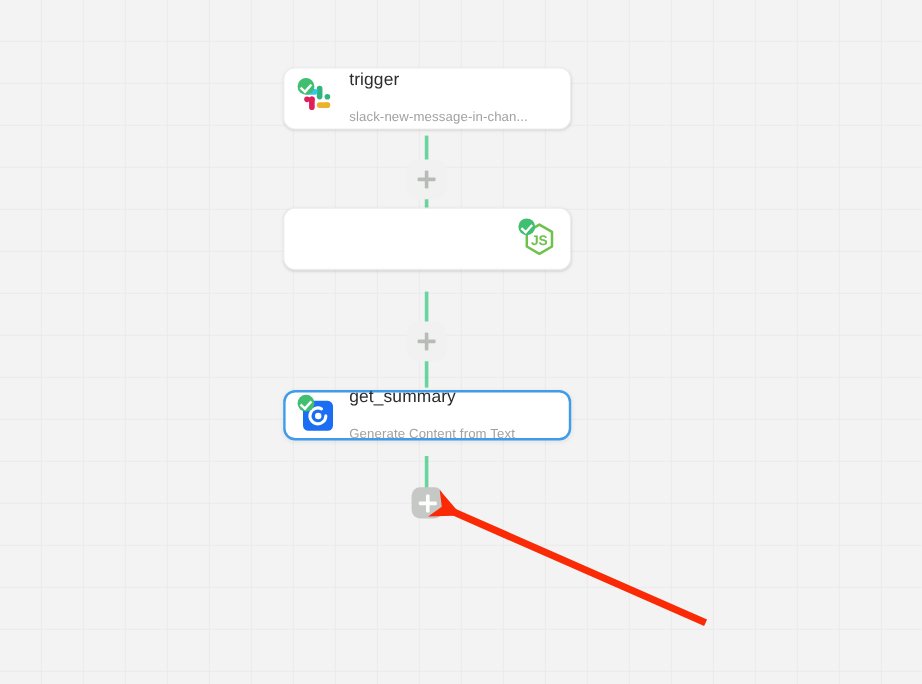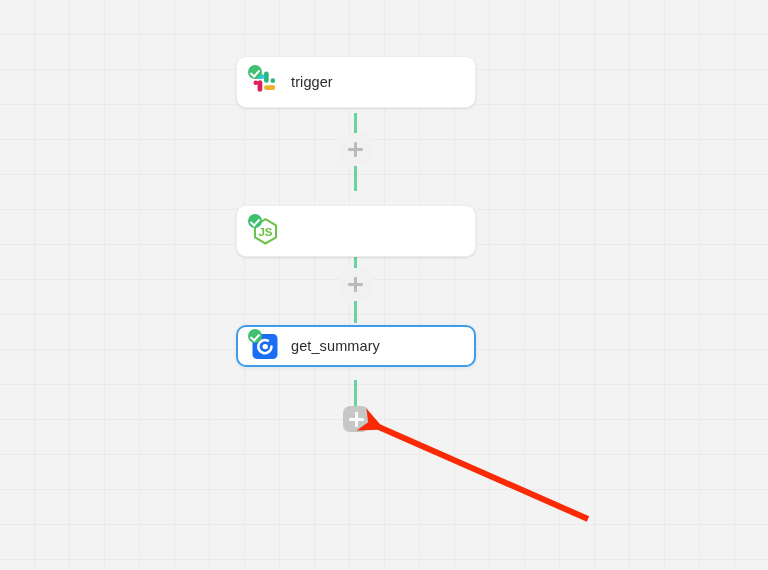--- a/index.html
+++ b/index.html
@@ -92,21 +92,21 @@
     box-sizing: border-box;
     background: #ffffff;
     border-radius: 10px;
     border: 1px solid #eceeec;
     box-shadow: 0 1px 3px rgba(0,0,0,0.07), 0 1px 1px rgba(0,0,0,0.04);
     display: flex;
     align-items: center;
     padding-left: 13px;
   }
   #node-trigger   { top: 56px;  }
-  #node-fetch     { top: 205px; }
+  #node-fetch     { top: 173px; justify-content: flex-end; }
   #node-summary {
     top: 325px;
     height: 42px;
     border: 2px solid #3f9cea;
     box-shadow: 0 1px 4px rgba(0,0,0,0.07);
     padding-left: 12px;
   }
 
   .node-icon {
     position: relative;
@@ -190,20 +190,21 @@
           <rect x="4.8" y="10.6" width="5.6" height="13.5" rx="2.8" fill="#e01e5a"></rect>
           <rect x="4.8" y="10.6" width="5.6" height="5.6" rx="2.8" fill="#e01e5a"></rect>
           <rect x="0" y="10.6" width="5.6" height="5.6" rx="2.8" fill="#e01e5a"></rect>
           <rect x="0" y="3.2" width="13.3" height="5.6" rx="2.8" fill="#36c5f0"></rect>
         </g>
       </svg>
       <span class="check-badge"></span>
     </div>
     <div class="node-text">
       <span class="node-title">trigger</span>
+      <span class="node-sub">slack-new-message-in-chan...</span>
     </div>
   </div>
 
   <div class="node" id="node-fetch">
     <div class="node-icon">
       <svg width="30" height="30" viewBox="0 0 30 30">
         <polygon points="15.5,3.2 26,9.3 26,21.4 15.5,27.5 5,21.4 5,9.3" fill="none" stroke="#6cc24a" stroke-width="2.1" stroke-linejoin="round"></polygon>
         <text x="15.5" y="20.3" font-family="'Liberation Sans',sans-serif" font-size="11.5" font-weight="bold" fill="#6cc24a" text-anchor="middle">JS</text>
       </svg>
       <span class="check-badge"></span>
@@ -214,20 +215,21 @@
     <div class="node-icon">
       <svg width="30" height="30" viewBox="0 0 30 30">
         <rect x="2.5" y="3" width="25" height="25" rx="4.5" fill="#1b6ef3"></rect>
         <path d="M21.5 15.6a6.6 6.6 0 1 1-3.6-5.9" fill="none" stroke="#ffffff" stroke-width="2.6" stroke-linecap="round"></path>
         <circle cx="15.2" cy="15.6" r="2.7" fill="#ffffff"></circle>
       </svg>
       <span class="check-badge"></span>
     </div>
     <div class="node-text">
       <span class="node-title">get_summary</span>
+      <span class="node-sub">Generate Content from Text</span>
     </div>
   </div>
 
   <div class="plus-active">
     <span class="bar-h"></span>
     <span class="bar-v"></span>
   </div>
 
   <svg id="arrow-annotation">
     <defs>

